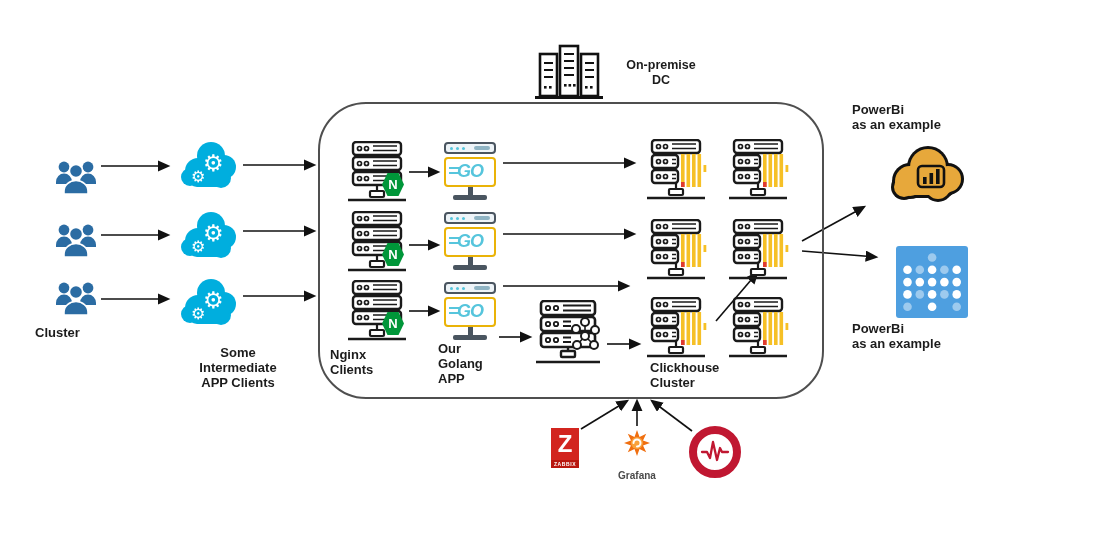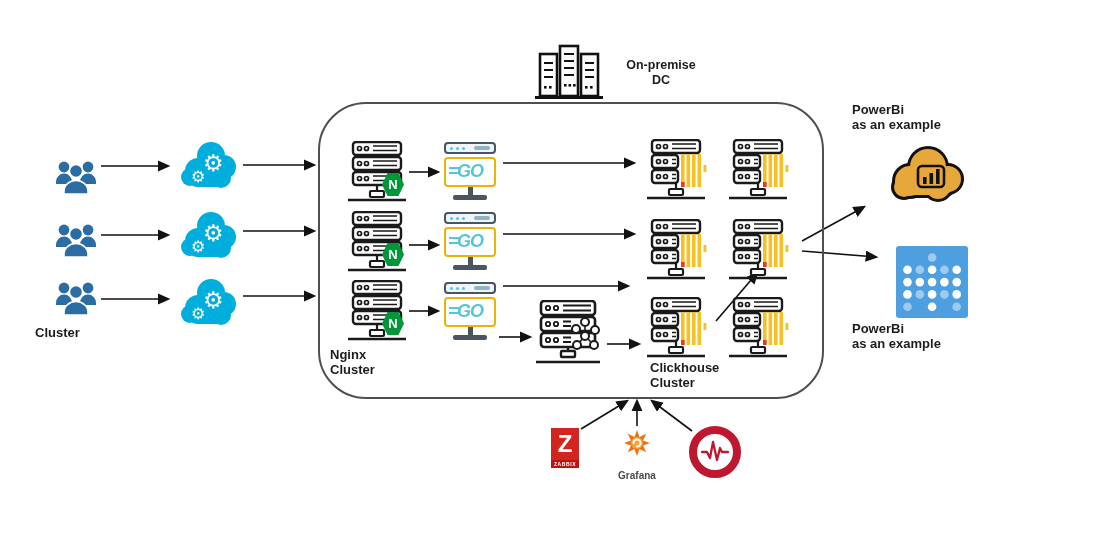--- a/index.html
+++ b/index.html
@@ -255,20 +255,23 @@
 
   <svg class="abs" style="left:176px;top:139px" width="64" height="52">
       <use href="#sym-cloudgears"></use>
     </svg>
   <svg class="abs" style="left:176px;top:209px" width="64" height="52">
       <use href="#sym-cloudgears"></use>
     </svg>
   <svg class="abs" style="left:176px;top:276px" width="64" height="52">
       <use href="#sym-cloudgears"></use>
     </svg>
+  <div class="label left" style="left:178px;top:345px;width:120px">Some
+Intermediate
+APP Clients</div>
 
   <svg class="abs" style="left:535px;top:42px" width="68" height="60">
       <use href="#sym-dc"></use>
     </svg>
   <div class="label left" style="left:606px;top:58px;width:110px;font-size:12.5px">On-premise
 DC</div>
 
   <div class="abs" style="left:346px;top:141px;width:62px;height:64px">
     <svg width="62" height="64">
         <use href="#sym-server"></use>
@@ -281,21 +284,21 @@
       </svg>
     <span class="hexagon" style="left:36px;top:32px">N</span>
   </div>
   <div class="abs" style="left:346px;top:280px;width:62px;height:64px">
     <svg width="62" height="64">
         <use href="#sym-server"></use>
       </svg>
     <span class="hexagon" style="left:36px;top:32px">N</span>
   </div>
   <div class="label" style="left:330px;top:347px;width:95px">Nginx
-Cluster</div>
+Clients</div>
 
   <div class="go-node" style="left:444px;top:142px">
     <div class="go-topbar">
         <span class="dots"></span>
         <span class="dash"></span>
       </div>
     <div class="go-screen">
         <span class="go-speed"></span>
         <span class="go-text">GO</span>
       </div>
@@ -319,20 +322,23 @@
         <span class="dots"></span>
         <span class="dash"></span>
       </div>
     <div class="go-screen">
         <span class="go-speed"></span>
         <span class="go-text">GO</span>
       </div>
     <div class="go-stand"></div>
     <div class="go-base"></div>
   </div>
+  <div class="label" style="left:438px;top:341px;width:78px">Our
+Golang
+APP</div>
 
   <svg class="abs" style="left:533px;top:300px" width="70" height="66">
       <use href="#sym-kafka"></use>
     </svg>
 
   <svg class="abs" style="left:645px;top:139px" width="62" height="64">
       <use href="#sym-ch-server"></use>
     </svg>
   <svg class="abs" style="left:727px;top:139px" width="62" height="64">
       <use href="#sym-ch-server"></use>

